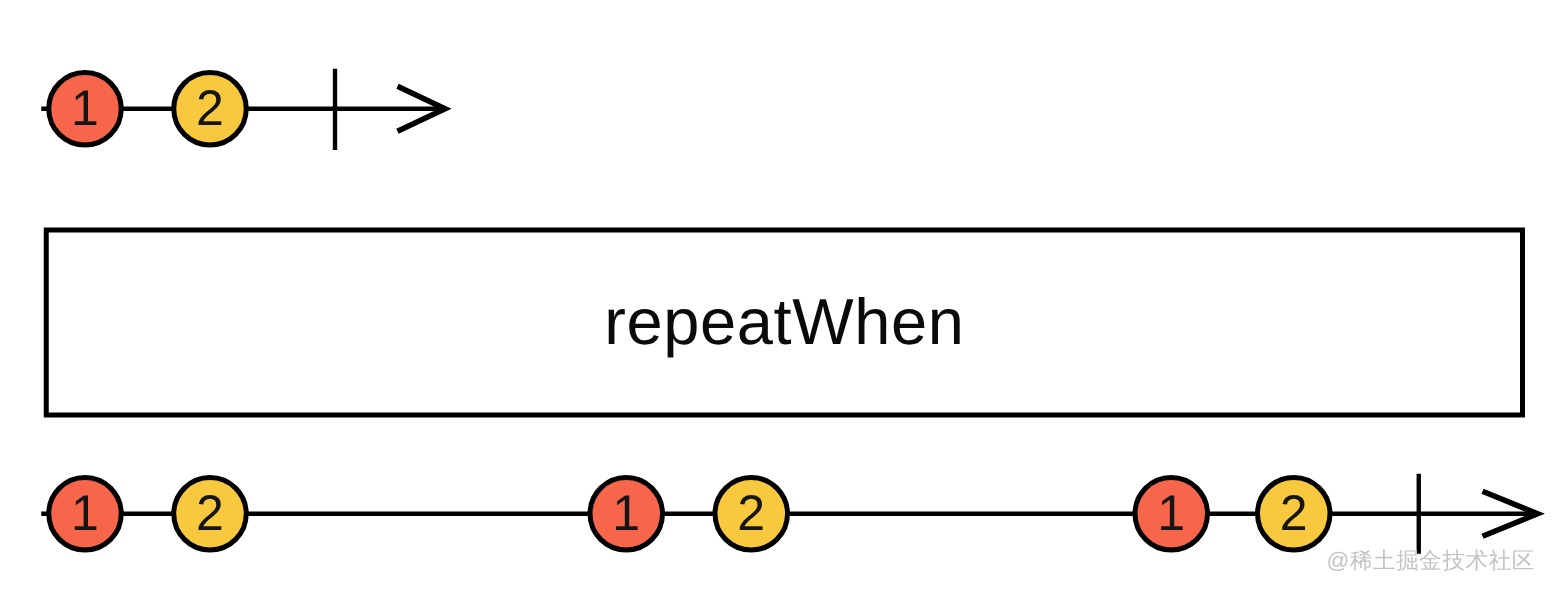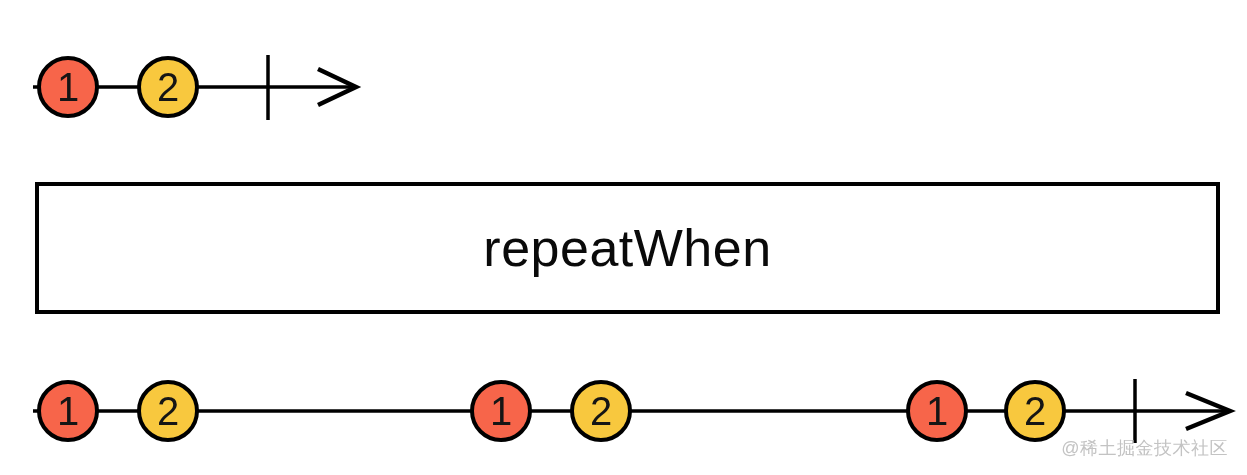--- a/index.html
+++ b/index.html
@@ -40,21 +40,21 @@
     color: #151515;
     line-height: 1;
   }
   .marble.red    { background: var(--marble-red, #f7654a); }
   .marble.yellow { background: var(--marble-yellow, #f8c83e); }
   .op-box {
     position: absolute;
     left: 35px;
     top: 182px;
     width: 1185px;
-    height: 132px;
+    height: 152px;
     box-sizing: border-box;
     border: 4px solid var(--stroke, #000000);
     background: #ffffff;
     display: flex;
     align-items: center;
     justify-content: center;
     z-index: 1;
   }
   .op-label {
     font-size: 52px;

